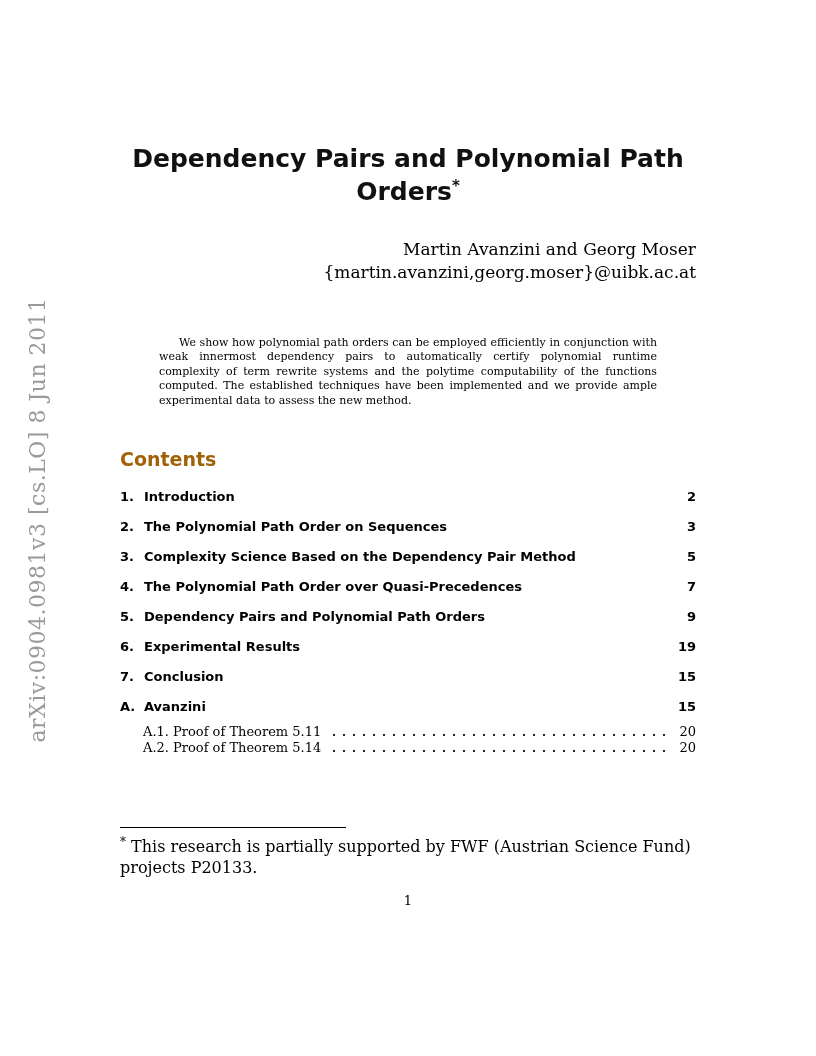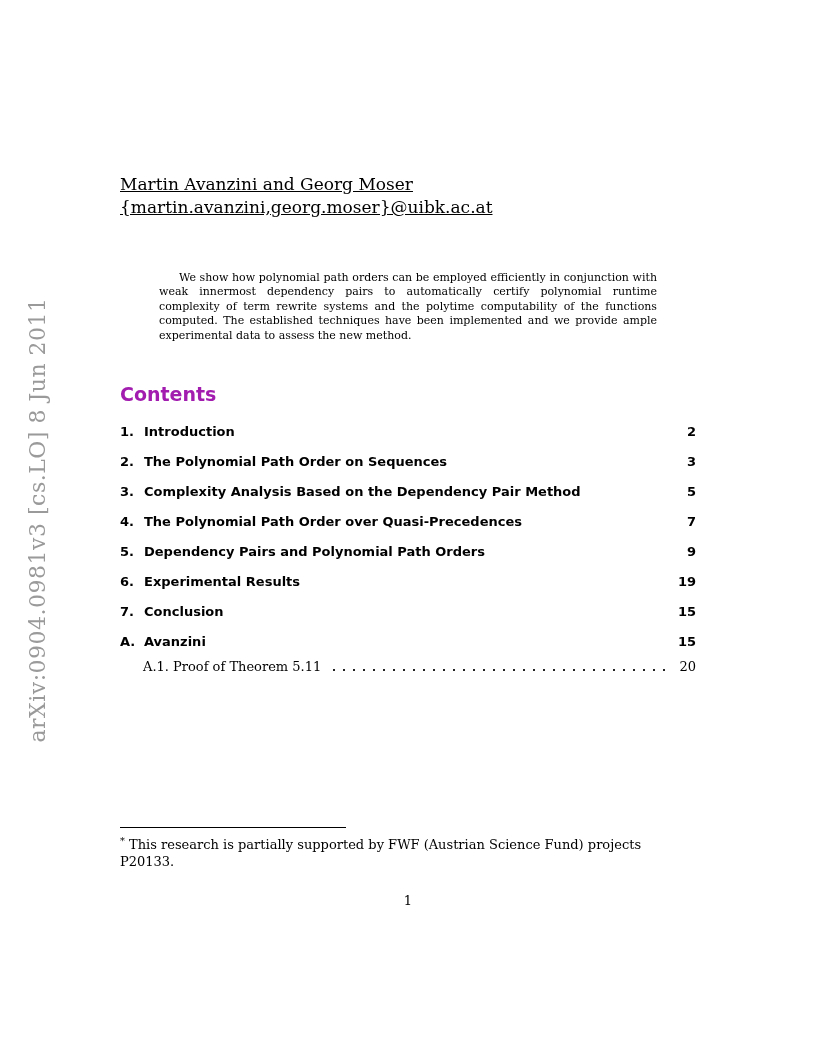--- a/index.html
+++ b/index.html
@@ -39,24 +39,23 @@
     font-weight: bold;
     font-size: 25px;
     line-height: 1.3;
     text-align: center;
     color: #111;
   }
   .title sup { font-size: 60%; }
 
   .authors {
     margin-top: 30px;
-    text-align: left;
+    text-align: right;
     font-size: 17px;
     line-height: 1.35;
-    text-decoration: underline;
   }
 
   .date {
     margin-top: 20px;
     text-align: center;
     font-size: 16px;
   }
 
   .abstract {
     margin: 52px auto 0 auto;
@@ -65,21 +64,21 @@
     line-height: 1.32;
     text-align: justify;
     text-indent: 20px;
   }
 
   .contents-heading {
     margin-top: 40px;
     font-family: "DejaVu Sans", sans-serif;
     font-weight: bold;
     font-size: 19px;
-    color: #a21caf;
+    color: #a16207;
   }
 
   .toc { margin-top: 20px; }
 
   .toc-row {
     display: flex;
     align-items: baseline;
     font-family: "DejaVu Sans", sans-serif;
     font-weight: bold;
     font-size: 13px;
@@ -120,21 +119,21 @@
     left: 120px;
     top: 827px;
     width: 576px;
   }
   .footnote-rule {
     width: 226px;
     border-top: 1.5px solid #000;
   }
   .footnote-text {
     margin-top: 7px;
-    font-size: 13px;
+    font-size: 16px;
     line-height: 1.3;
   }
   .footnote-text sup { font-size: 75%; }
 
   .page-number {
     position: absolute;
     top: 893px;
     left: 0;
     width: 100%;
     text-align: center;
@@ -143,20 +142,24 @@
 </style>
 </head>
 <body>
 
 <div class="page">
 
   <div class="arxiv-stamp">arXiv:0904.0981v3  [cs.LO]  8 Jun 2011</div>
 
   <div class="content">
 
+    <h1 class="title">
+      <span>Dependency Pairs and Polynomial Path</span><br>
+      <span>Orders</span><sup>*</sup>
+    </h1>
 
     <div class="authors">
       <div>Martin Avanzini and Georg Moser</div>
       <div>{martin.avanzini,georg.moser}@uibk.ac.at</div>
     </div>
 
 
     <p class="abstract">We show how polynomial path orders can be employed efficiently in conjunction with weak innermost dependency pairs to automatically certify polynomial runtime complexity of term rewrite systems and the polytime computability of the functions computed. The established techniques have been implemented and we provide ample experimental data to assess the new method.</p>
 
     <h2 class="contents-heading">Contents</h2>
@@ -170,21 +173,21 @@
       </div>
 
       <div class="toc-row">
         <span class="toc-num">2.</span>
         <span class="toc-text">The Polynomial Path Order on Sequences</span>
         <span class="toc-page">3</span>
       </div>
 
       <div class="toc-row">
         <span class="toc-num">3.</span>
-        <span class="toc-text">Complexity Analysis Based on the Dependency Pair Method</span>
+        <span class="toc-text">Complexity Science Based on the Dependency Pair Method</span>
         <span class="toc-page">5</span>
       </div>
 
       <div class="toc-row">
         <span class="toc-num">4.</span>
         <span class="toc-text">The Polynomial Path Order over Quasi-Precedences</span>
         <span class="toc-page">7</span>
       </div>
 
       <div class="toc-row">
@@ -210,20 +213,25 @@
         <span class="toc-text">Avanzini</span>
         <span class="toc-page">15</span>
       </div>
 
       <div class="toc-subrow">
         <span class="toc-sub-label">A.1.  Proof of Theorem 5.11</span>
         <span class="leader"></span>
         <span class="toc-page">20</span>
       </div>
 
+      <div class="toc-subrow">
+        <span class="toc-sub-label">A.2.  Proof of Theorem 5.14</span>
+        <span class="leader"></span>
+        <span class="toc-page">20</span>
+      </div>
 
     </div>
   </div>
 
   <div class="footnote-block">
     <div class="footnote-rule"></div>
     <div class="footnote-text"><sup>*</sup><span> This research is partially supported by FWF (Austrian Science Fund) projects P20133.</span></div>
   </div>
 
   <div class="page-number">1</div>

